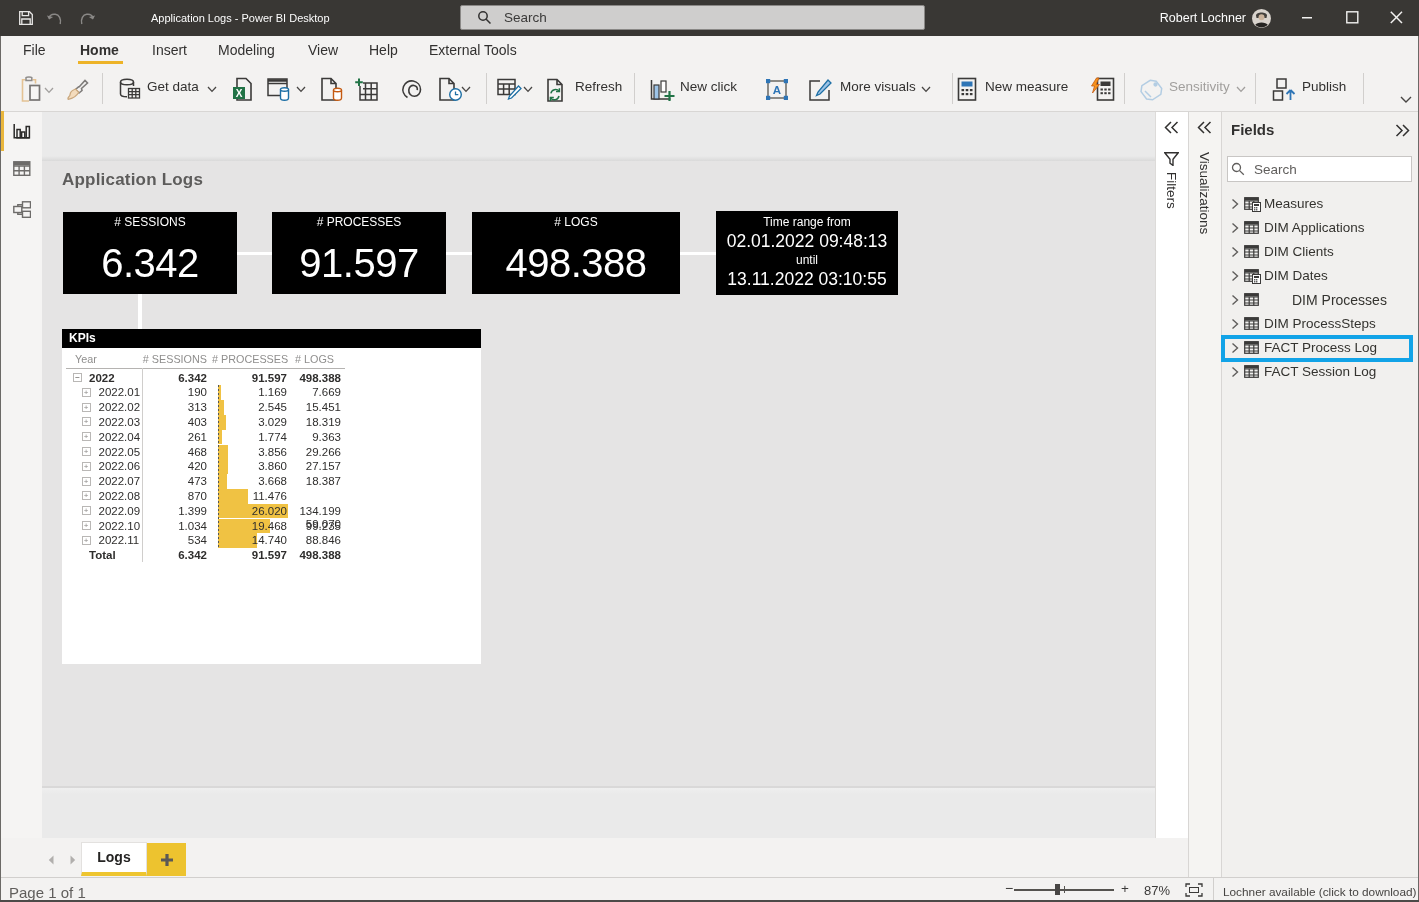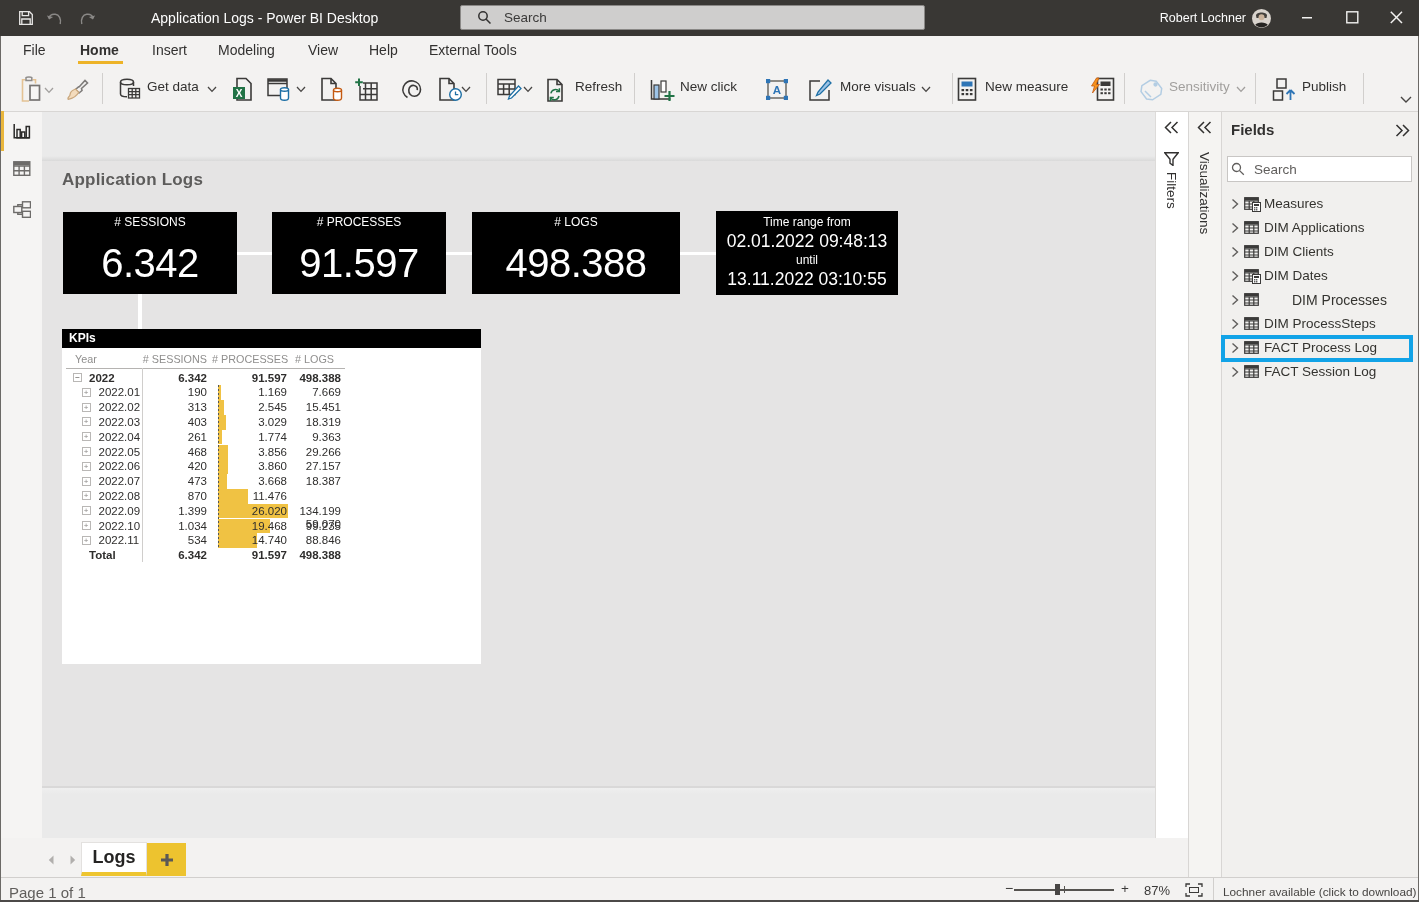--- a/index.html
+++ b/index.html
@@ -1,21 +1,21 @@
 <!DOCTYPE html>
 <html><head>
 <meta charset="utf-8">
 <style>
 * { margin:0; padding:0; box-sizing:border-box; }
 html,body { width:1419px; height:902px; overflow:hidden; }
 body { font-family:"Liberation Sans", sans-serif; position:relative; background:#f3f2f1; }
 .abs { position:absolute; }
 
 #titlebar { left:0; top:0; width:1419px; height:36px; background:#393734; color:#fff; }
-#tb-title { left:151px; top:0; width:200px; height:36px; line-height:36px; font-size:14px; color:#fdfdfd; white-space:nowrap; }
+#tb-title { left:151px; top:0; width:200px; height:36px; line-height:36px; font-size:11px; color:#fdfdfd; white-space:nowrap; }
 #tb-search { left:460px; top:5px; width:465px; height:25px; background:#cfcecd; border:1px solid #8a8886; border-radius:2px; }
 #tb-search span { position:absolute; left:43px; top:4px; font-size:13.5px; color:#3b3a39; }
 #tb-user { right:173px; top:0; height:36px; line-height:36px; font-size:12.5px; color:#fdfdfd; }
 
 #menubar { left:0; top:36px; width:1419px; height:30px; background:#f3f2f1; }
 .menuitem { position:absolute; top:36px; height:30px; line-height:28px; font-size:14px; color:#323130; }
 #home-underline { left:78px; top:61px; width:45px; height:3px; background:#edb327; }
 
 #ribbon { left:0; top:66px; width:1419px; height:46px; background:#f3f2f1; border-bottom:1px solid #d8d6d4; }
 .rsep { position:absolute; top:7px; width:1px; height:31px; background:#d1cfcd; }
@@ -45,21 +45,21 @@
 #filterspane { left:1155px; top:112px; width:33px; height:730px; background:#fff; border-left:1px solid #dddbd9; }
 #vizpane { left:1188px; top:112px; width:33px; height:765px; background:#f5f4f2; border-left:1px solid #d8d6d4; }
 #fieldspane { left:1221px; top:112px; width:198px; height:765px; background:#f1f0ee; border-left:1px solid #d8d6d4; border-right:1px solid #5c5a58; }
 .vtext { writing-mode:vertical-rl; font-size:13.5px; color:#323130; }
 #fields-title { left:1231px; top:121px; font-size:15px; font-weight:bold; color:#323130; }
 #fields-search { left:1227px; top:156px; width:185px; height:26px; background:#fff; border:1px solid #c8c6c4; }
 #fields-search span { position:absolute; left:26px; top:5px; font-size:13.5px; color:#605e5c; }
 #fact-hl { left:1221px; top:335px; width:192px; height:27px; border:4px solid #12a3e7; }
 
 #btabs { left:0; top:838px; width:1188px; height:39px; background:#f3f2f1; border-left:1px solid #5c5a58; }
-#tab-logs { left:81px; top:842px; width:66px; height:34px; background:#fff; border:1px solid #e3e1df; border-bottom:4px solid #eec52f; font-size:18px; font-weight:bold; color:#252423; text-align:center; line-height:28px; }
+#tab-logs { left:81px; top:842px; width:66px; height:34px; background:#fff; border:1px solid #e3e1df; border-bottom:4px solid #eec52f; font-size:14px; font-weight:bold; color:#252423; text-align:center; line-height:28px; }
 #tab-plus { left:147px; top:843px; width:39px; height:33px; background:#edc32f; }
 #statusbar { left:0; top:877px; width:1419px; height:25px; background:#f3f2f1; border-top:1px solid #d1cfcd; border-left:1px solid #5c5a58; border-right:1px solid #5c5a58; border-bottom:1px solid #5c5a58; font-size:12px; color:#3b3a39; }
 </style>
 </head>
 <body>
 
 <div class="abs" id="titlebar"></div>
 <div class="abs" id="tb-title">Application Logs - Power BI Desktop</div>
 <div class="abs" id="tb-search">
     <span>Search</span>

